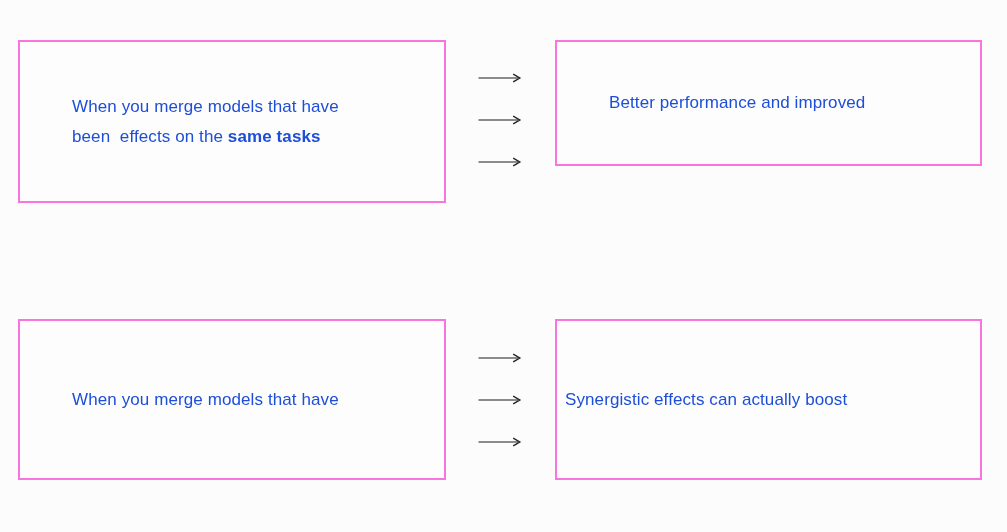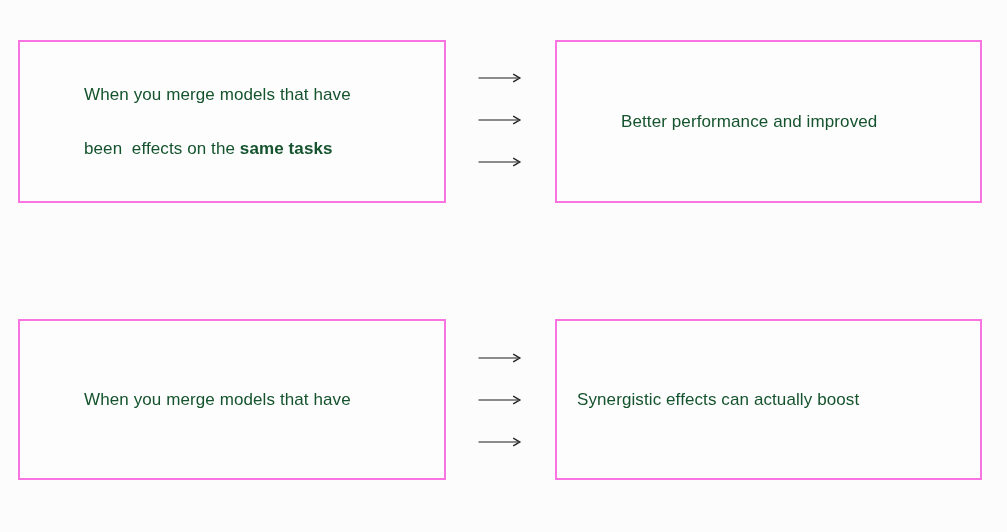--- a/index.html
+++ b/index.html
@@ -15,29 +15,29 @@
     position: absolute;
     box-sizing: border-box;
     border: 2px solid #f973e1;
     background: #fdfdfd;
     display: flex;
     flex-direction: column;
     justify-content: center;
     padding: 0 24px 0 52px;
   }
   .box-tl { left: 18px;  top: 40px;  width: 428px; height: 163px; }
-  .box-tr { left: 555px; top: 40px;  width: 427px; height: 163px; }
+  .box-tr { left: 555px; top: 40px;  width: 427px; height: 126px; }
   .box-bl { left: 18px;  top: 319px; width: 428px; height: 161px; }
   .box-br { left: 555px; top: 319px; width: 427px; height: 161px; padding-left: 8px; }
   .line {
-    margin: 12px;
+    margin: 0;
     font-size: 17px;
     line-height: 30px;
     letter-spacing: 0.1px;
-    color: #14532d;
+    color: #1d4ed8;
     white-space: pre-wrap;
   }
   .seg-bold { font-weight: 700; }
   .arrow-group {
     position: absolute;
     display: flex;
     flex-direction: column;
     gap: 30px;
   }
   .arrow-group-top    { left: 478px; top: 72px;  }

